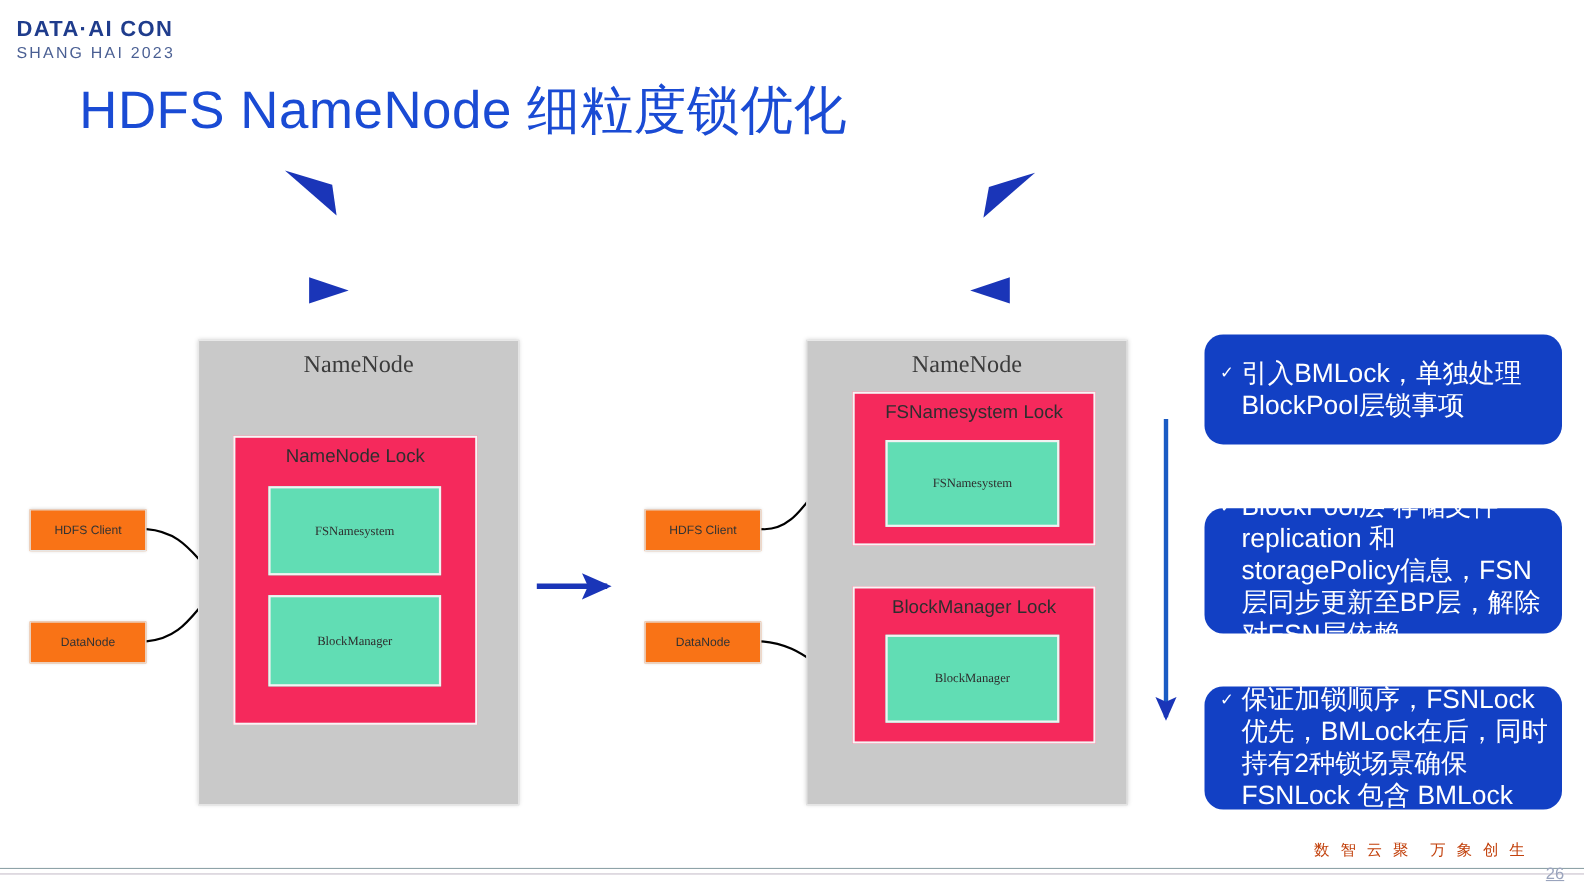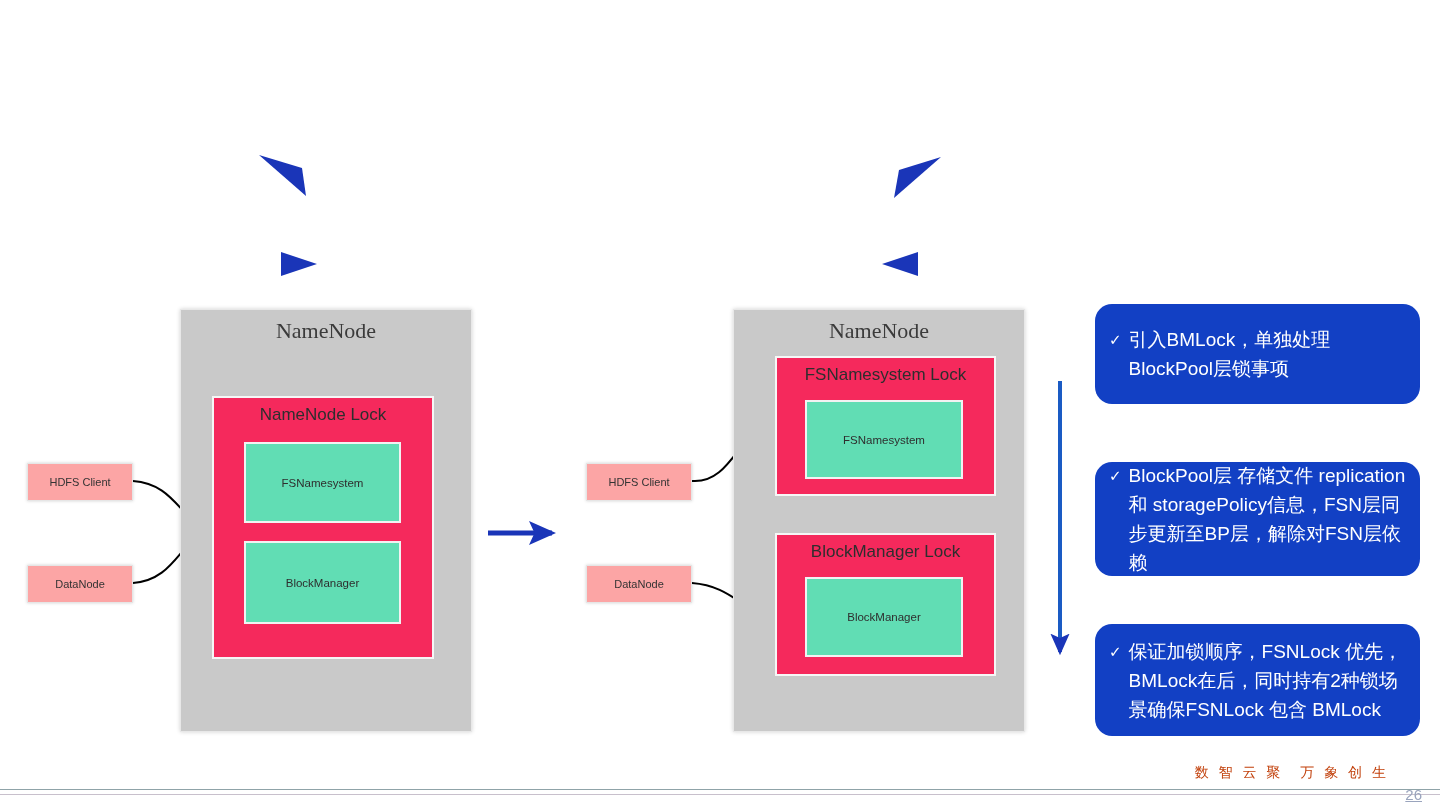--- a/index.html
+++ b/index.html
@@ -36,21 +36,21 @@
 
   
   .subtitle{
     position:absolute;left:400px;top:208px;
     font-size:26px;color:#1a3fc4;white-space:nowrap;font-weight:400;
   }
 
   
   .client-box{
     position:absolute;
-    background:#fca5a5;
+    background:#f97316;
     border:1px solid #e6e6e6;
     box-shadow:0 0 3px rgba(0,0,0,.18);
     display:flex;align-items:center;justify-content:center;
     font-size:11px;color:#333;
     box-sizing:border-box;
   }
 
   
   .nn-box{
     position:absolute;
@@ -77,41 +77,42 @@
   }
 
   
   .inner-box{
     position:absolute;
     background:#61ddb4;
     border:2px solid #f2f2f2;
     display:flex;align-items:center;justify-content:center;
     font-size:11.5px;color:#2e2e2e;
     box-sizing:border-box;
+    font-family:Liberation Serif, serif;
   }
 
   
   .panel{
     position:absolute;
     background:#1240c4;
     border-radius:17px;
     color:#ffffff;
     box-sizing:border-box;
     padding:0;
   }
   .panel-inner{
     position:absolute;
     left:14px;right:12px;top:50%;transform:translateY(-50%);
     display:flex;align-items:flex-start;
   }
   .check{
     flex:0 0 auto;font-size:15px;line-height:29px;margin-right:7px;color:#ffffff;
   }
   .panel-text{
-    flex:1 1 auto;font-size:19px;line-height:29px;color:#ffffff;
+    flex:1 1 auto;font-size:24px;line-height:29px;color:#ffffff;
     letter-spacing:0px;
   }
 
   
   .footer-text{
     position:absolute;right:51px;top:764px;
     font-size:14px;color:#c2410c;letter-spacing:3px;white-space:nowrap;
     font-weight:normal;
   }
   .page-num{
@@ -121,21 +122,26 @@
   .rule1{position:absolute;left:0;top:789px;width:1440px;height:1px;background:#8fa3a8;}
   .rule2{position:absolute;left:0;top:794px;width:1440px;height:1px;background:#c8c0cc;}
 
   svg.overlay{position:absolute;left:0;top:0;width:1440px;height:810px;pointer-events:none;}
 </style>
 </head>
 <body>
 
 <div class="slide">
 
-
+  <div class="logo">
+    <div class="logo-main">DATA·AI CON</div>
+    <div class="logo-sub">SHANG HAI 2023</div>
+  </div>
+
+  <div class="title">HDFS NameNode 细粒度锁优化</div>
 
   <svg class="overlay" viewBox="0 0 1440 810">
     <defs>
       <marker id="ah-black" markerWidth="9" markerHeight="9" refX="7.5" refY="3.2" orient="auto" markerUnits="strokeWidth">
         <path d="M0,0 L8,3.2 L0,6.4 L1.6,3.2 z" fill="#000000"></path>
       </marker>
       <marker id="ah-blue" markerWidth="6" markerHeight="6" refX="4.6" refY="2.4" orient="auto" markerUnits="strokeWidth">
         <path d="M0,0 L5.4,2.4 L0,4.8 L1.1,2.4 z" fill="#1a35b8"></path>
       </marker>
     </defs>

